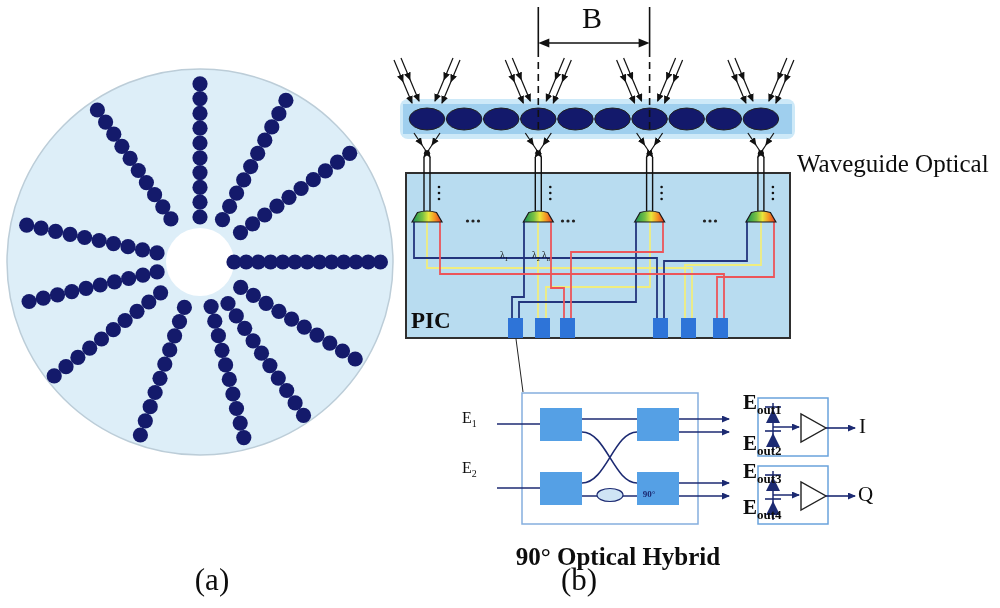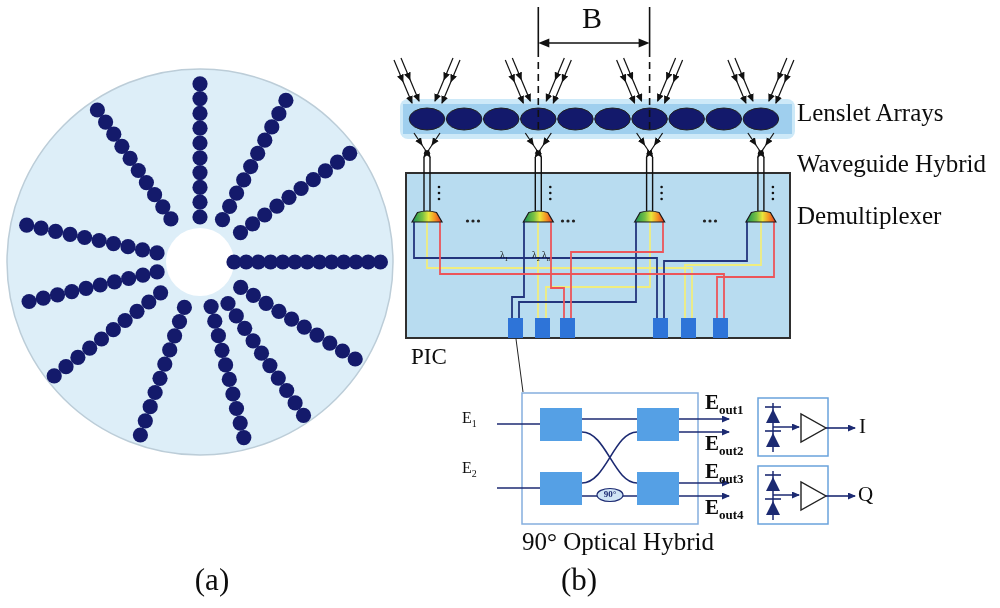--- a/index.html
+++ b/index.html
@@ -3,26 +3,26 @@
 <meta charset="utf-8">
 <style>
   html,body{margin:0;padding:0;background:#fff;}
   .fig{position:relative;width:1000px;height:608px;background:#fff;
        font-family:"Liberation Serif","DejaVu Serif",serif;overflow:hidden;}
   .fig svg{position:absolute;left:0;top:0;}
   .lbl{position:absolute;color:#0d0d0d;line-height:1;white-space:nowrap;}
   .lbl sub{font-size:.62em;line-height:0;}
   .b-lab{font-size:30px;left:582px;top:3px;}
   .side{font-size:25px;left:797px;}
-  .pic{font-size:23px;font-weight:normal;left:411px;top:309px;margin-top:36px;}
+  .pic{font-size:23px;font-weight:bold;left:411px;top:309px;}
   .lam{font-size:10px;font-weight:normal;top:226px;margin-top:24px;}
   .ein{font-size:16px;}
-  .eout{font-size:21px;font-weight:bold;left:705px;text-align:center;}
-  .phase{font-size:9px;font-weight:bold;color:#1c2a72;left:598px;top:490px;width:24px;text-align:center;}
-  .hyb{font-size:25px;left:512px;top:529px;width:212px;text-align:center;}
+  .eout{font-size:21px;font-weight:bold;left:743px;text-align:center;}
+  .phase{font-size:9px;font-weight:bold;color:#1c2a72;left:598px;top:490px;width:24px;text-align:center;padding-left:39px;}
+  .hyb{font-size:25px;left:512px;top:544px;width:212px;text-align:center;font-weight:bold;}
   .iq{font-size:21px;}
   .cap{font-size:31px;top:564px;width:64px;text-align:center;}
 </style>
 </head>
 <body>
 
 <div class="fig">
   <svg id="diagram" width="1000" height="608" viewBox="0 0 1000 608">
       <defs>
         <marker id="ah" markerWidth="10" markerHeight="8" refX="7" refY="3.5" orient="auto" markerUnits="userSpaceOnUse">
@@ -295,23 +295,21 @@
         <polygon points="766,491 780,491 773,477" fill="#1c2a72"></polygon>
         <line x1="765" y1="499" x2="781" y2="499" stroke="#1c2a72" stroke-width="1.6"></line>
         <polygon points="766,515 780,515 773,501" fill="#1c2a72"></polygon>
         <path d="M773 495H799" stroke="#1c2a72" stroke-width="1.5" fill="none" marker-end="url(#ahn)"></path>
         <path d="M801 482L801 510L826 496Z" fill="#fff" stroke="#222" stroke-width="1.4"></path>
         <path d="M826 496H855" stroke="#1c2a72" stroke-width="1.6" fill="none" marker-end="url(#ahn)"></path>
       </g>
     </svg>
 
   <div class="lbl b-lab">B</div>
-  <div class="lbl side" style="top:100px">Lenslet Arrays</div>
-  <div class="lbl side" style="top:151px">Waveguide Hybrid</div>
-  <div class="lbl side" style="top:203px">Demultiplexer</div>
+  <div class="lbl side" style="top:151px">Waveguide Optical</div>
   <div class="lbl pic">PIC</div>
 
   <div class="lbl lam" style="left:500px"><span>λ</span><sub>1</sub></div>
   <div class="lbl lam" style="left:532px"><span>λ</span><sub>2</sub></div>
   <div class="lbl lam" style="left:542px"><span>λ</span><sub>n</sub></div>
 
   <div class="lbl ein" style="left:462px;top:410px"><span>E</span><sub>1</sub></div>
   <div class="lbl ein" style="left:462px;top:460px"><span>E</span><sub>2</sub></div>
 
   <div class="lbl eout" style="top:392px"><span>E</span><sub>out1</sub></div>

